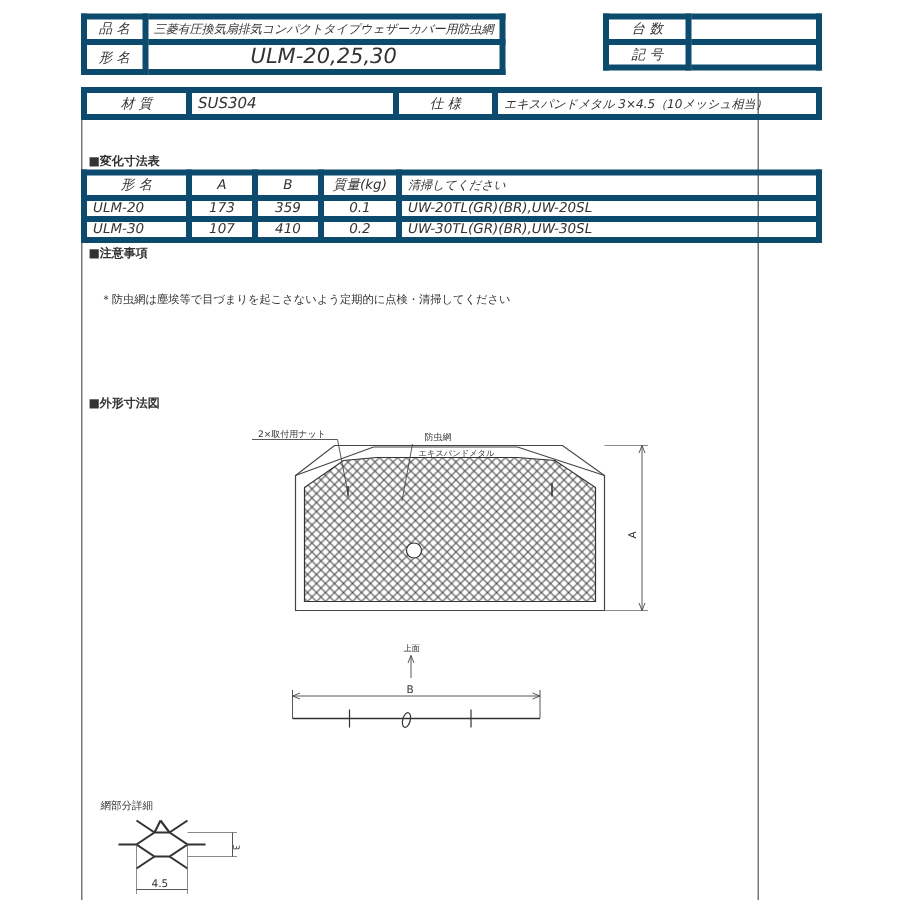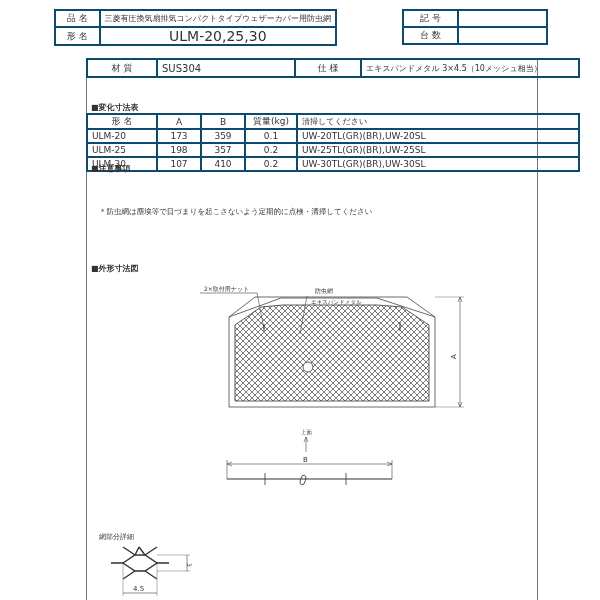--- a/index.html
+++ b/index.html
@@ -1,27 +1,27 @@
 <!DOCTYPE html>
 <html><head>
 <meta charset="utf-8">
 <style>
   * { box-sizing: border-box; margin: 0; padding: 0; }
   html, body { width: 600px; height: 600px; background: #ffffff; overflow: hidden; }
   body { font-family: "DejaVu Sans", sans-serif; color: #333; position: relative; }
 
   table { border-collapse: collapse; }
-  td { border: 2px solid #0c4a6e; font-size: 9px; height: 17px; padding: 0 4px; white-space: nowrap; }
+  td { border: 4px solid #0c4a6e; font-size: 9px; height: 17px; padding: 0 4px; white-space: nowrap; font-style: italic; }
   .c { text-align: center; }
 
   #hdr-left { position: absolute; left: 54px; top: 9px; width: 283px; }
   #hdr-left td { height: 17px; }
   #hdr-right { position: absolute; left: 402px; top: 9px; width: 146px; }
 
-  #frame { position: absolute; left: 54px; top: 58px; width: 452px; height: 542px; border: 1px solid #777; border-bottom: none; margin-left: 32px; }
+  #frame { position: absolute; left: 54px; top: 58px; width: 452px; height: 542px; border: 1px solid #777; border-bottom: none; }
 
   #spec { position: absolute; left: -1px; top: -1px; width: 494px; }
   #spec td { height: 18px; }
 
   .section-title { position: absolute; font-size: 8px; left: 4px; color: #333; font-weight: bold; }
 
   #dims { position: absolute; left: -1px; top: 54px; width: 494px; }
   #dims td { height: 14px; font-size: 9px; }
 
   .note { position: absolute; font-size: 7.5px; left: 12px; color: #333; }
@@ -41,25 +41,25 @@
   <tr>
     <td class="c">形 名</td>
     <td class="c" style="font-size:14px">ULM-20,25,30</td>
   </tr>
 </tbody>
   </table>
 
 <table id="hdr-right">
   <tbody>
       <tr>
-    <td class="c">記 号</td>
+    <td class="c" style="width:55px">台 数</td>
     <td></td>
   </tr>
   <tr>
-    <td class="c" style="width:55px">台 数</td>
+    <td class="c">記 号</td>
     <td></td>
   </tr>
 </tbody>
   </table>
 
 <div id="frame">
 
   <table id="spec">
     <tbody>
         <tr>
@@ -83,38 +83,31 @@
       <td style="font-size:8px">清掃してください</td>
     </tr>
     <tr>
       <td>ULM-20</td>
       <td class="c">173</td>
       <td class="c">359</td>
       <td class="c">0.1</td>
       <td>UW-20TL(GR)(BR),UW-20SL</td>
     </tr>
     <tr>
-      <td>ULM-25</td>
-      <td class="c">198</td>
-      <td class="c">357</td>
-      <td class="c">0.2</td>
-      <td>UW-25TL(GR)(BR),UW-25SL</td>
-    </tr>
-    <tr>
       <td>ULM-30</td>
       <td class="c">107</td>
       <td class="c">410</td>
       <td class="c">0.2</td>
       <td>UW-30TL(GR)(BR),UW-30SL</td>
     </tr>
   </tbody>
     </table>
 
   <div class="section-title" style="top:104px">■注意事項</div>
-  <div class="note" style="top:148px">＊防虫網は塵埃等で目づまりを起こさないよう定期的に点検・清掃してください</div>
+  <div class="note" style="top:136px">＊防虫網は塵埃等で目づまりを起こさないよう定期的に点検・清掃してください</div>
 
   <div class="section-title" style="top:204px">■外形寸法図</div>
 
   <svg width="494" height="542" viewBox="0 0 494 542">
     <defs>
       <pattern id="mesh" width="6" height="6" patternUnits="userSpaceOnUse">
         <path d="M0,0 L6,6 M6,0 L0,6" stroke="#444" stroke-width="0.7"></path>
       </pattern>
     </defs>
 

